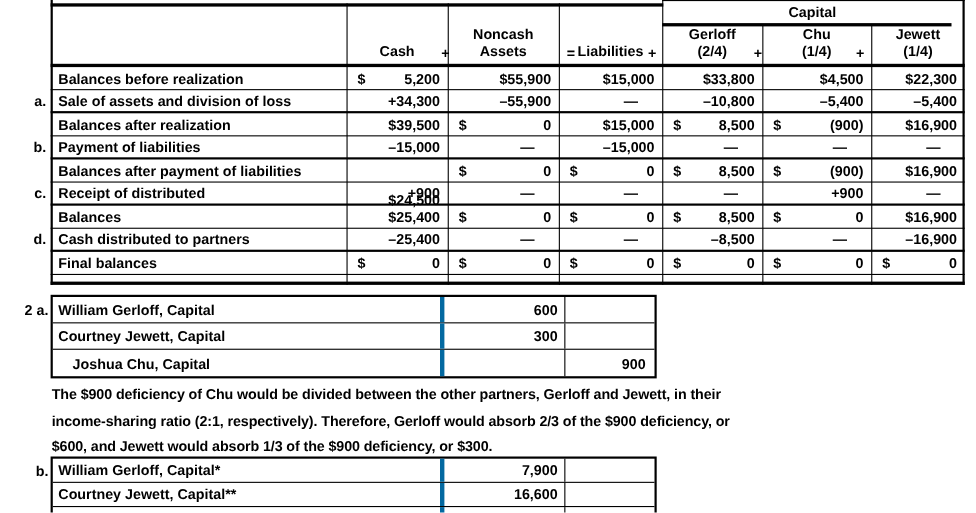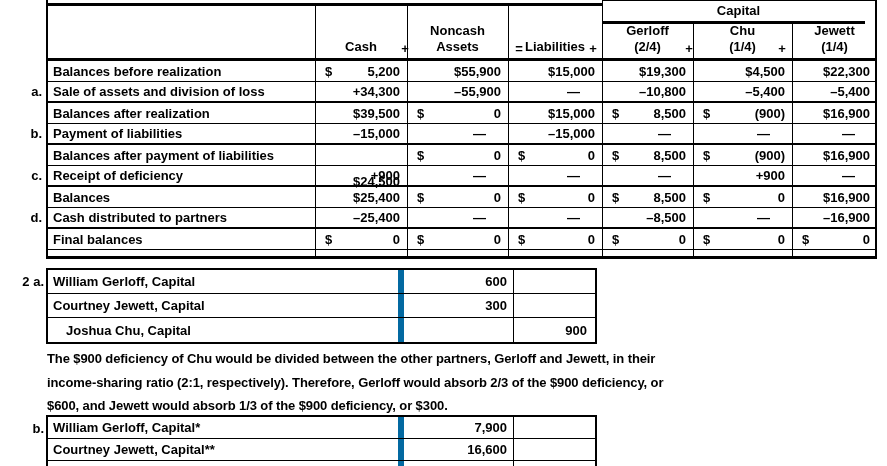--- a/index.html
+++ b/index.html
@@ -29,21 +29,21 @@
        display:flex;align-items:center;justify-content:flex-end;}
   .emptyrow{height:9px;box-sizing:border-box;border-bottom:3px solid #000;}
   
   .jtable{position:absolute;left:46px;width:551px;box-sizing:border-box;
        border:2px solid #000;background:#fff;}
   #t2{top:268px;}
   #t3{top:415px;}
   .jrow{display:flex;height:24px;box-sizing:border-box;border-bottom:1px solid #000;}
   #t3 .jrow{height:22px;}
   .jrow.last{border-bottom:none;}
-  .jlabel{width:356px;box-sizing:border-box;border-right:6px solid #0369a1;
+  .jlabel{width:356px;box-sizing:border-box;border-right:4px solid #0369a1;
        display:flex;align-items:center;padding-left:5px;}
   .jlabel.indent{padding-left:18px;}
   .jdebit{width:110px;box-sizing:border-box;border-right:1px solid #000;
        display:flex;align-items:center;justify-content:flex-end;padding-right:6px;}
   .jcredit{flex:1;display:flex;align-items:center;justify-content:flex-end;padding-right:8px;}
   .jprefix{position:absolute;top:4px;text-align:right;}
   #t2 .jprefix{left:-38px;width:34px;}
   #t3 .jprefix{left:-26px;width:22px;}
   
   #note{position:absolute;left:47px;top:347px;width:800px;
@@ -97,21 +97,21 @@
     <span class="op" style="left: 729px;">+</span>
     <div id="rows">
       <div class="row">
         <div class="lbl">Balances before realization</div>
         <div class="cell split" style="width: 92px;">
           <span>$</span>
           <span>5,200</span>
         </div>
         <div class="cell" style="width: 101px;">$55,900</div>
         <div class="cell" style="width: 94px;">$15,000</div>
-        <div class="cell" style="width: 91px;">$19,300</div>
+        <div class="cell" style="width: 91px;">$33,800</div>
         <div class="cell" style="width: 99px;">$4,500</div>
         <div class="cell" style="width: 85px;">$22,300</div>
       </div>
       <div class="row thick">
         <span class="prefix">a.</span>
         <div class="lbl">Sale of assets and division of loss</div>
         <div class="cell" style="width: 92px;">+34,300</div>
         <div class="cell" style="width: 101px;">–55,900</div>
         <div class="cell dash" style="width: 94px;">—</div>
         <div class="cell" style="width: 91px;">–10,800</div>
@@ -162,21 +162,21 @@
           <span>8,500</span>
         </div>
         <div class="cell split" style="width: 99px;">
           <span>$</span>
           <span>(900)</span>
         </div>
         <div class="cell" style="width: 85px;">$16,900</div>
       </div>
       <div class="row thick">
         <span class="prefix">c.</span>
-        <div class="lbl">Receipt of deficiency</div>
+        <div class="lbl">Receipt of distributed</div>
         <div class="cell" style="width: 92px;">+900</div>
         <div class="cell dash" style="width: 101px;">—</div>
         <div class="cell dash" style="width: 94px;">—</div>
         <div class="cell dash" style="width: 91px;">—</div>
         <div class="cell" style="width: 99px;">+900</div>
         <div class="cell dash" style="width: 85px;">—</div>
       </div>
       <div class="row">
         <div class="lbl">Balances</div>
         <div class="cell" style="width: 92px;">$25,400</div>

